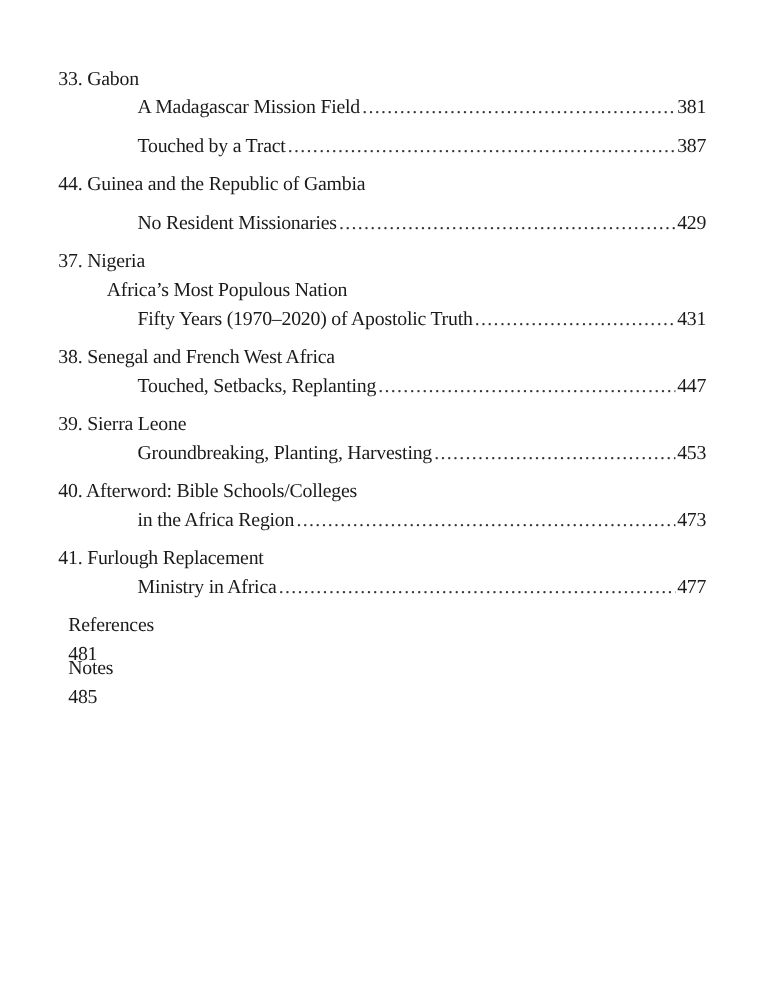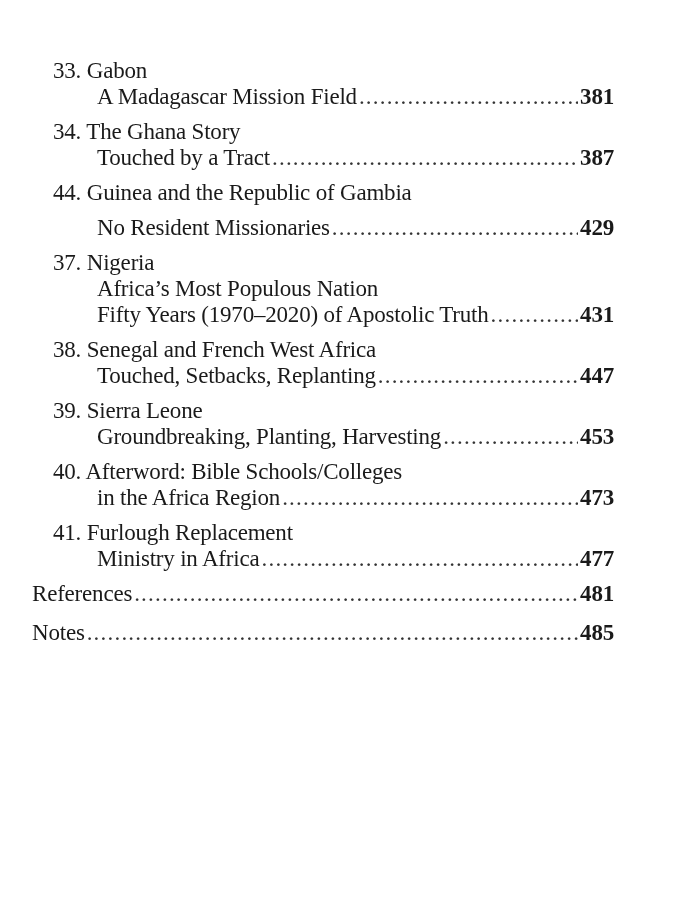--- a/index.html
+++ b/index.html
@@ -22,59 +22,60 @@
       width: 690px;
     }
     .entry {
       position: relative;
       margin-bottom: 9px;
     }
     .line {
       position: relative;
       height: 26px;
       line-height: 26px;
-      font-size: 23px;
+      font-size: 18px;
       white-space: nowrap;
       letter-spacing: -0.2px;
     }
     .chapter-head {
       padding-left: 53px;
     }
     .chapter-head .num {
       display: inline-block;
     }
     .sub {
       padding-left: 97px;
     }
     .leader-line {
       display: flex;
       align-items: baseline;
       width: 614px;
       box-sizing: border-box;
+      margin-left: 28px;
     }
     .leader-line .text {
       flex: 0 0 auto;
     }
     .leader-line .dots {
       flex: 1 1 auto;
       overflow: hidden;
       margin: 0 2px 0 2px;
       color: #333;
       letter-spacing: 1.2px;
     }
     .leader-line .dots::before {
       content: "....................................................................................................................................................................";
     }
     .leader-line .page {
       flex: 0 0 auto;
       text-align: right;
-      font-weight: bold;
     }
     .backmatter {
       padding-left: 32px;
+      flex-direction: column;
     }
     .back-entry {
       margin-bottom: 13px;
     }
   </style>
 </head>
 <body>
 
 <div class="toc">
 
@@ -84,24 +85,20 @@
       <span>Gabon</span>
     </div>
     <div class="line sub leader-line">
       <span class="text">A Madagascar Mission Field</span>
       <span class="dots"></span>
       <span class="page">381</span>
     </div>
   </div>
 
   <div class="entry">
-    <div class="line chapter-head">
-      <span class="num">34.</span>
-      <span>The Ghana Story</span>
-    </div>
     <div class="line sub leader-line">
       <span class="text">Touched by a Tract</span>
       <span class="dots"></span>
       <span class="page">387</span>
     </div>
   </div>
 
   <div class="entry">
     <div class="line chapter-head">
       <span class="num">44.</span>

